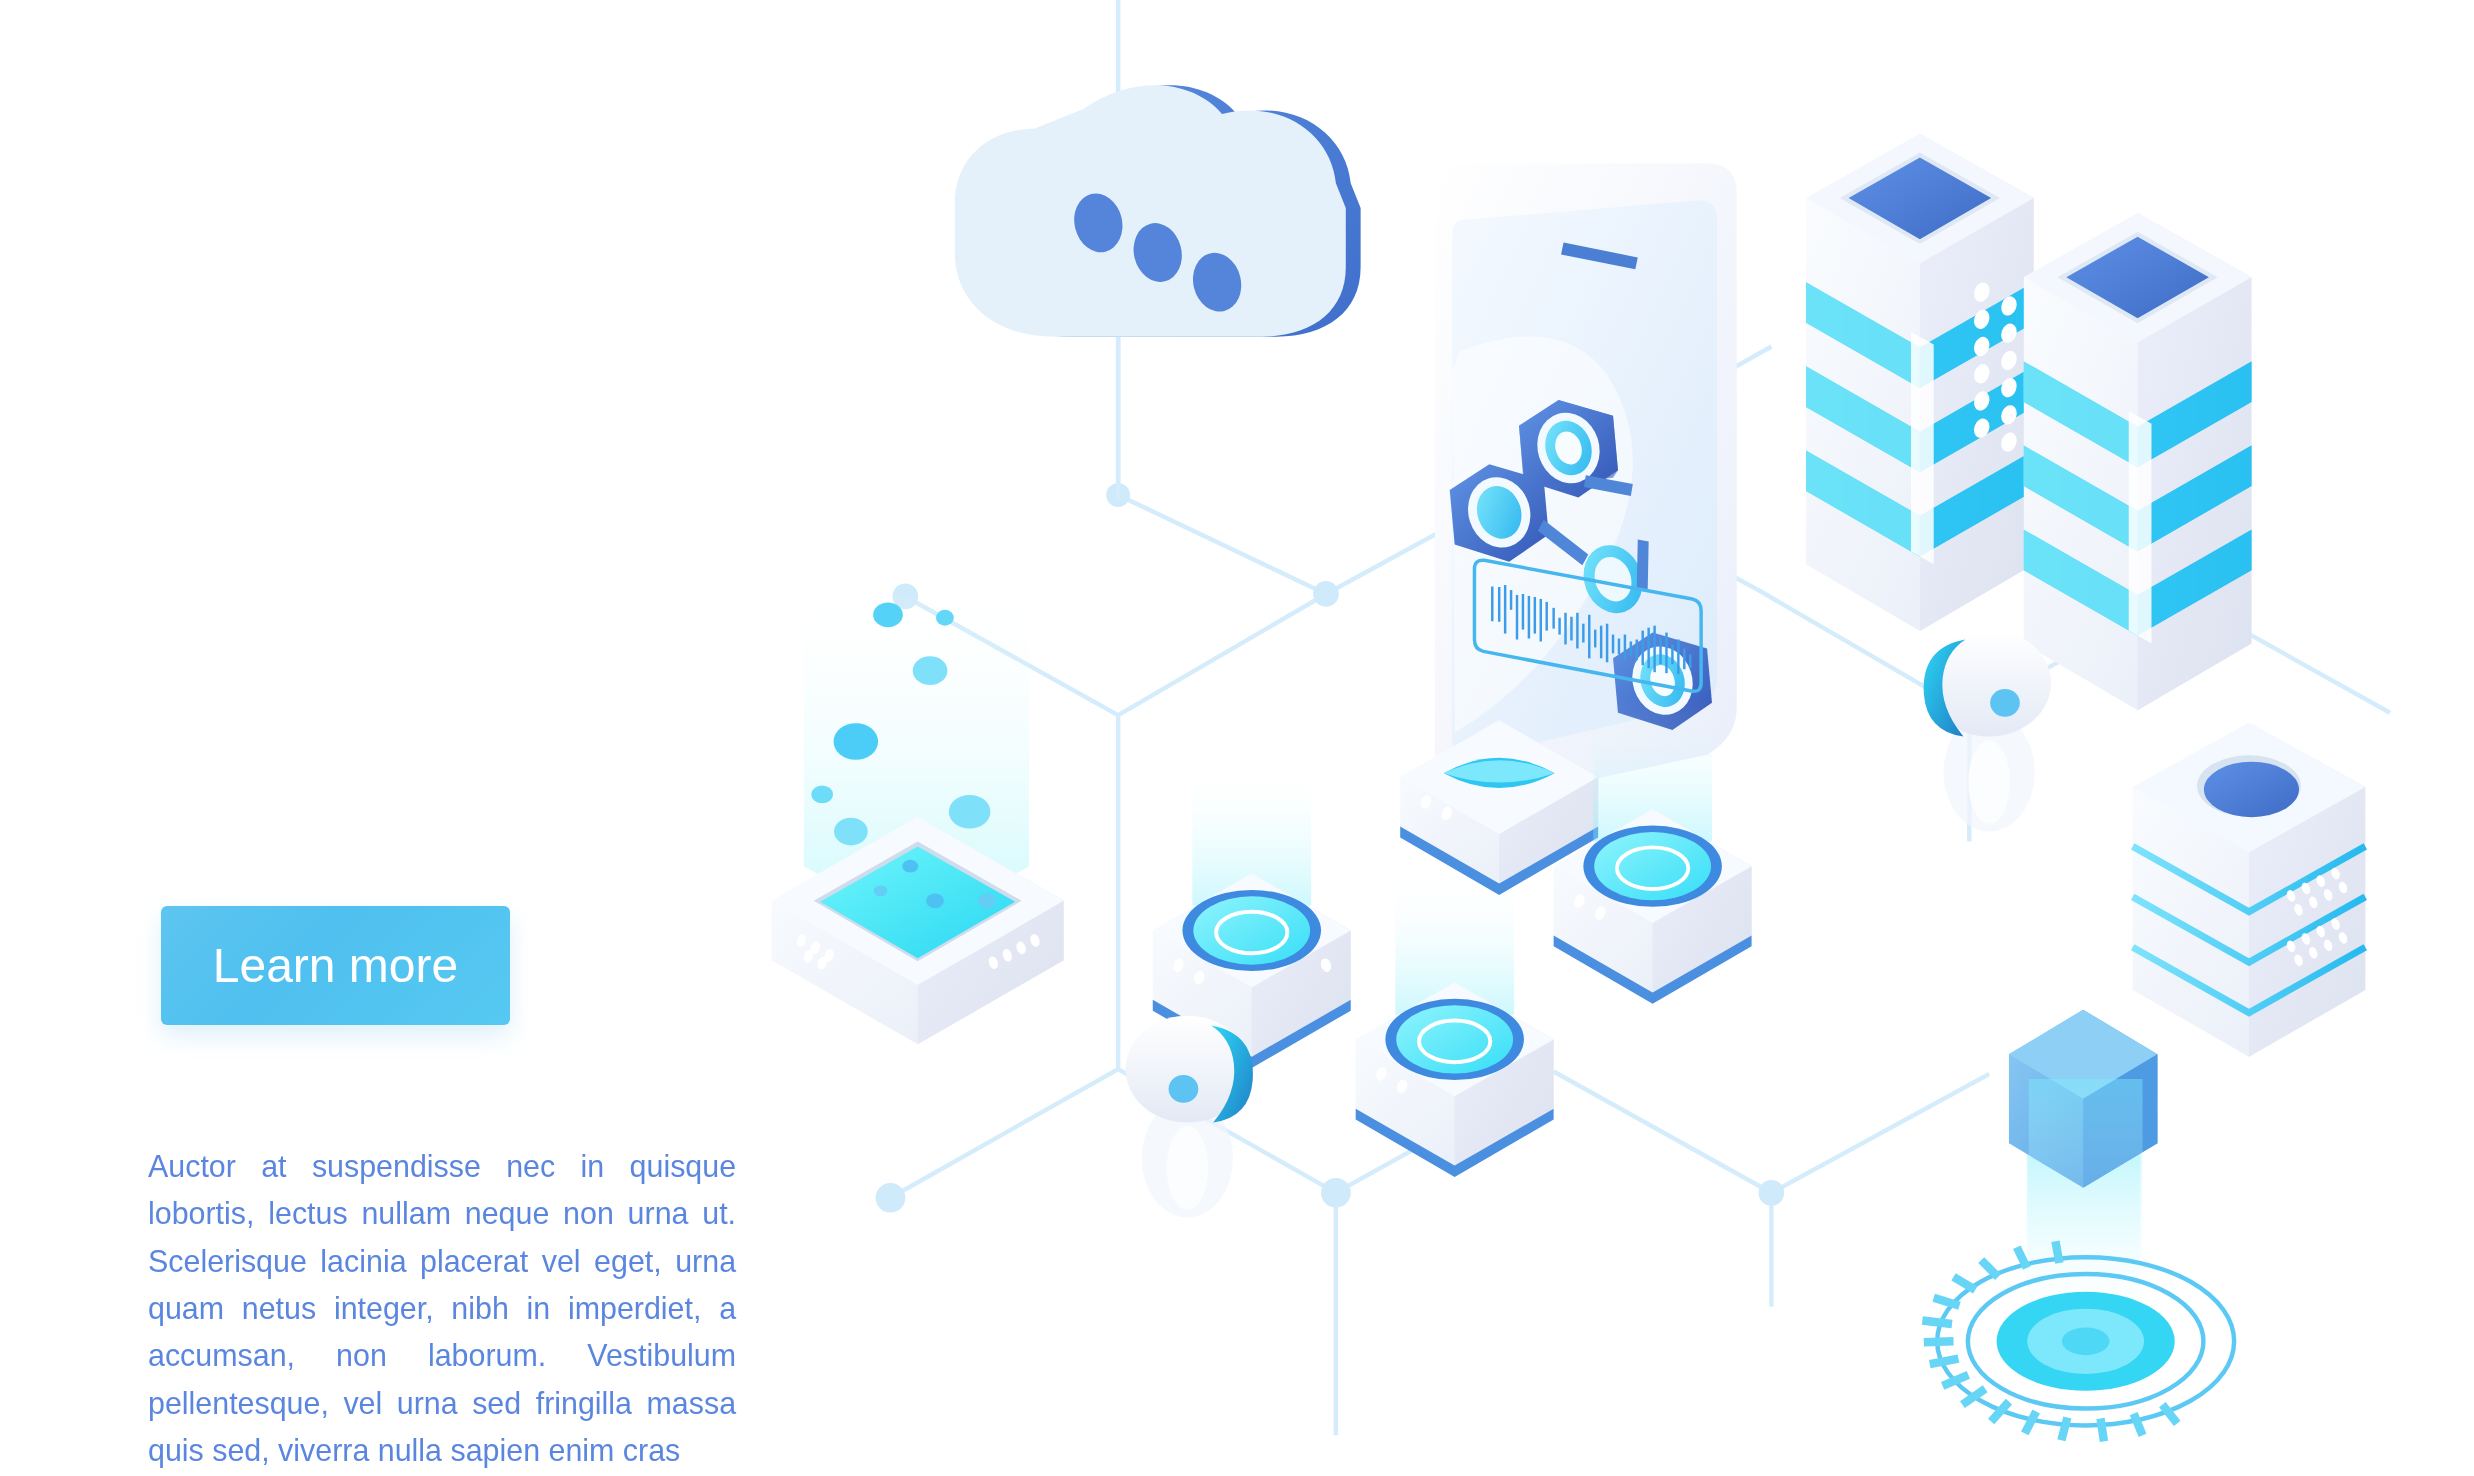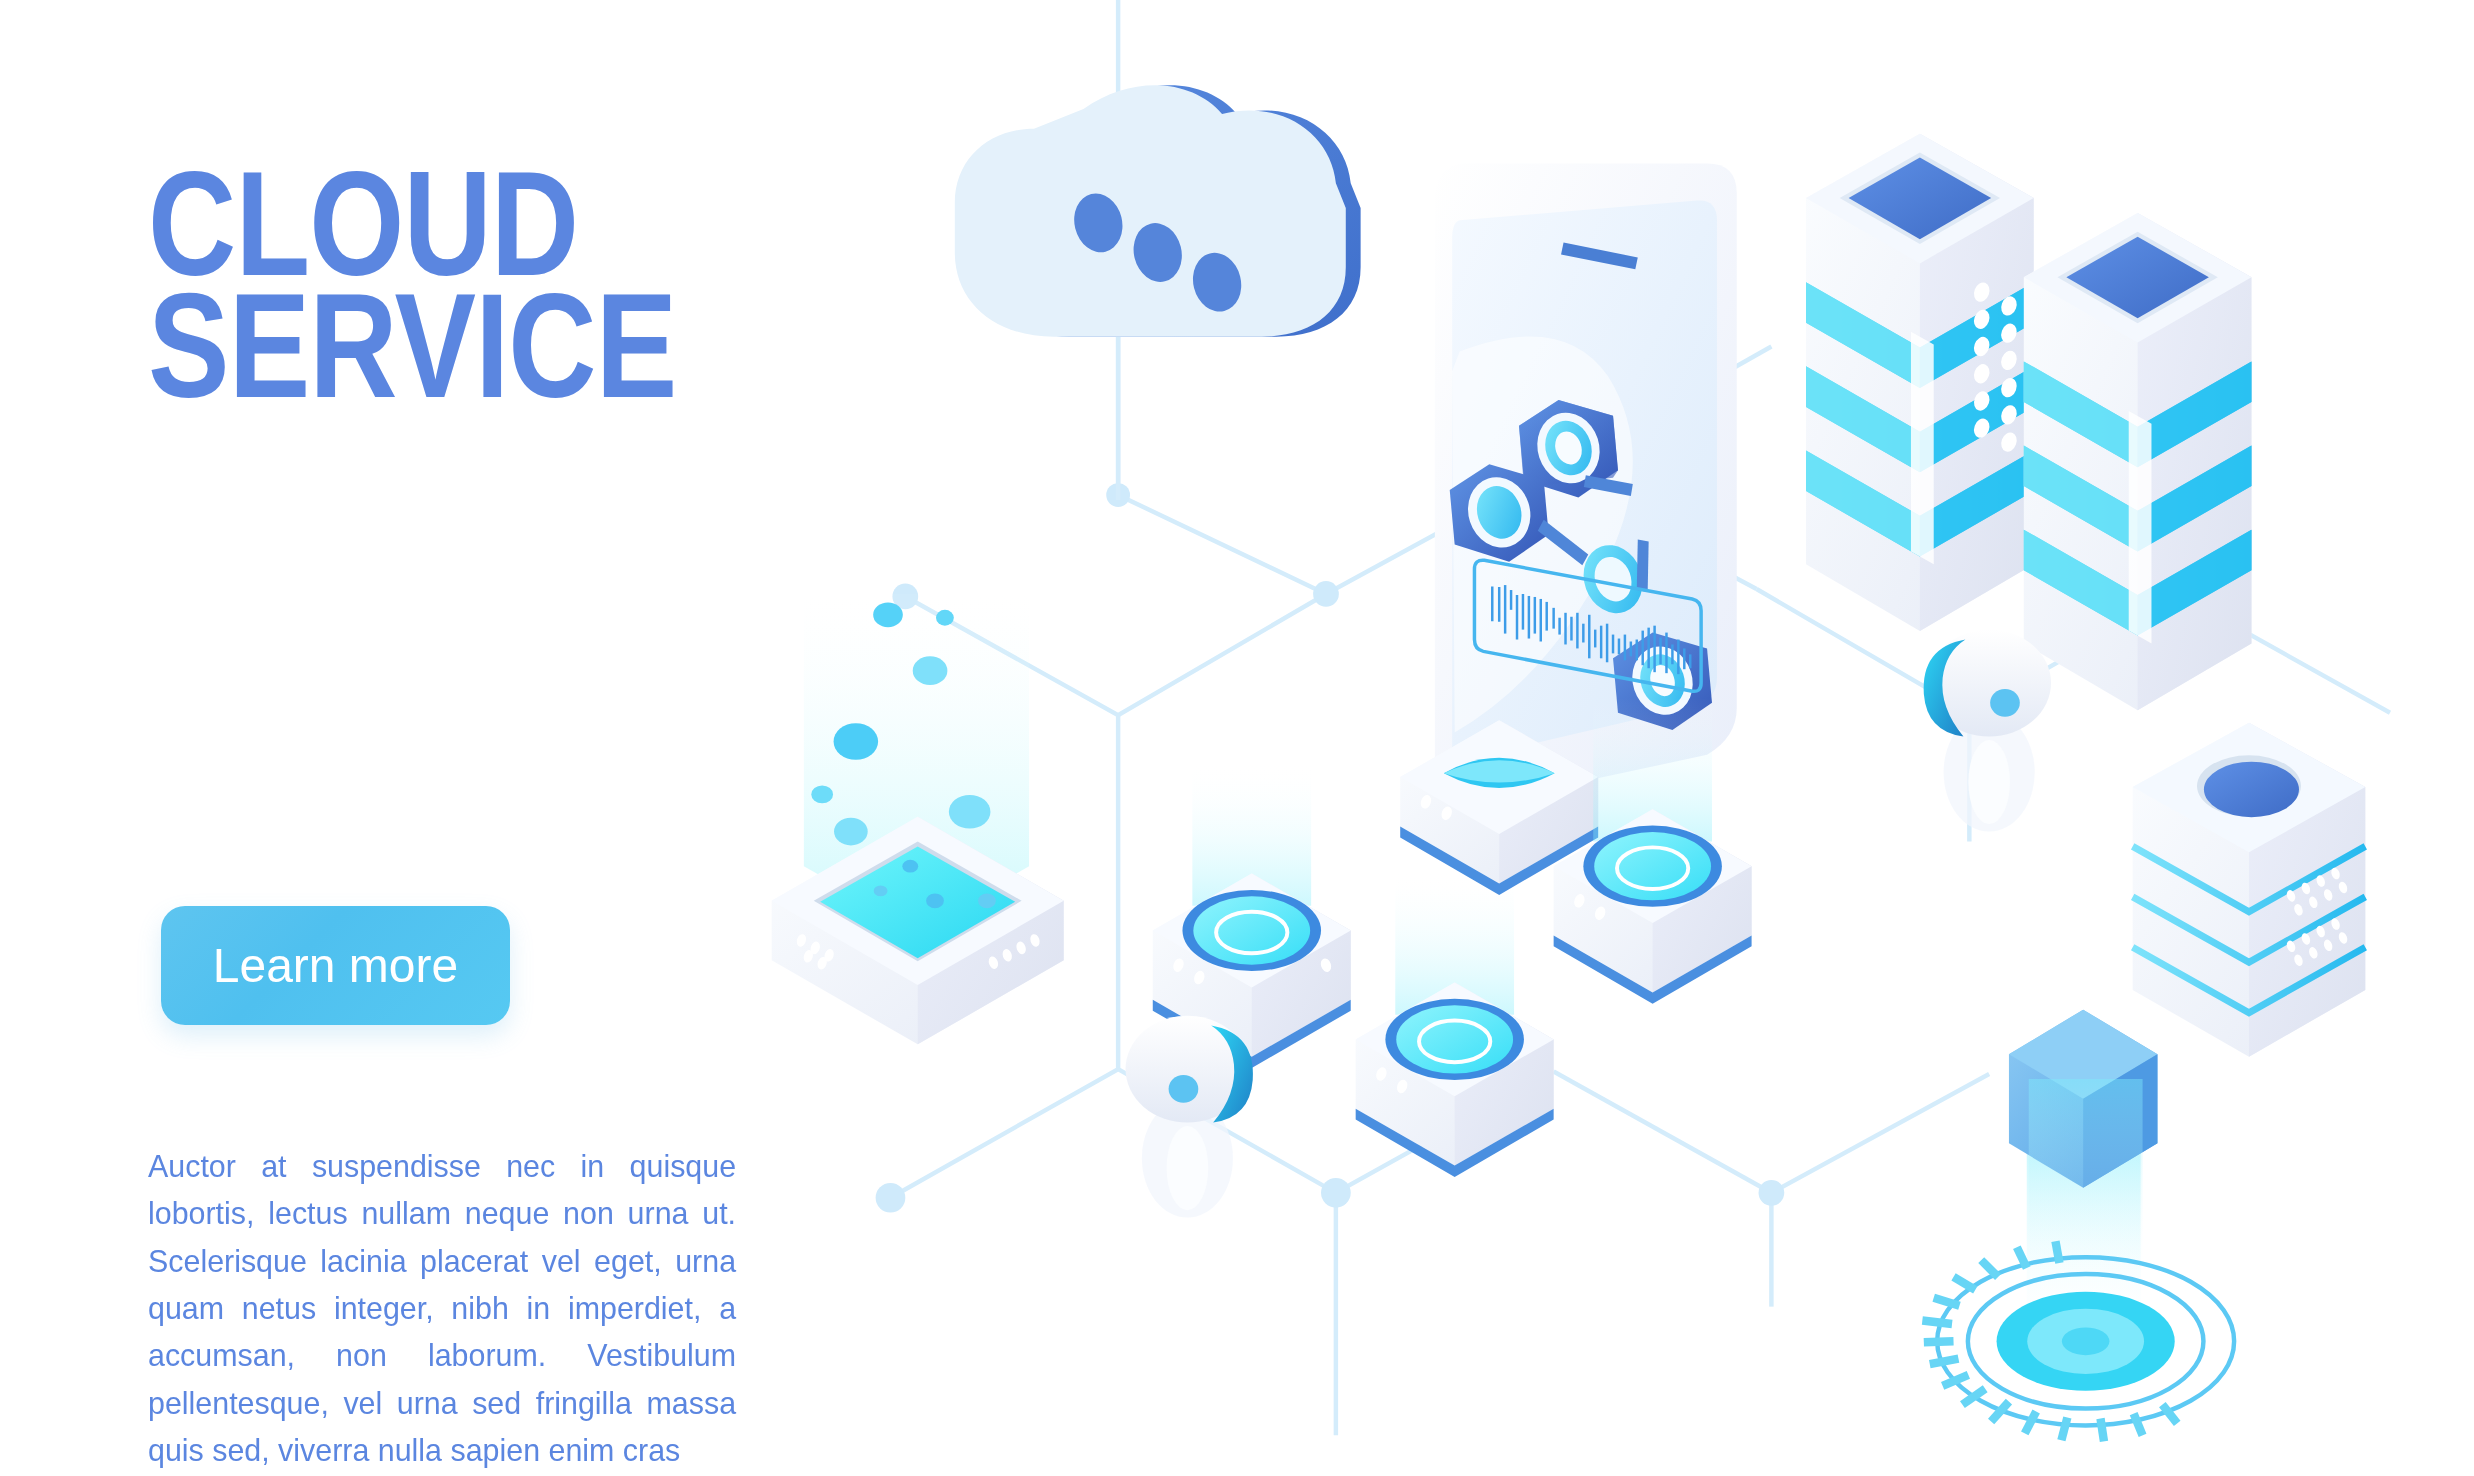--- a/index.html
+++ b/index.html
@@ -20,21 +20,21 @@
     font-size:149px;
     line-height:0.82;
     letter-spacing:-1px;
     transform:scaleX(0.82);
     transform-origin:left top;
     white-space:pre-line;
   }
   .learn-btn{
     position:absolute;left:161px;top:906px;
     width:349px;height:119px;
-    border:none;border-radius:24px;
+    border:none;border-radius:6px;
     background:linear-gradient(135deg,#5ec5f0 0%,#4fc0ef 40%,#56c9f2 100%);
     color:#ffffff;
     font-family:"Liberation Sans Narrow","Liberation Sans",sans-serif;
     font-size:48px;font-weight:400;
     letter-spacing:0px;
     cursor:pointer;
     box-shadow:0 11px 24px rgba(90,180,230,0.20);
     display:flex;align-items:center;justify-content:center;
   }
   .paragraph{
@@ -50,24 +50,20 @@
 
   
   .illus{position:absolute;left:742px;top:0px;width:1747px;height:1477px;}
   .illus svg{display:block;width:100%;height:100%;}
 </style>
 </head>
 <body>
 
 <div class="stage">
 
-  <div class="left-col">
-    <h1 class="title">CLOUD
-SERVICE</h1>
-  </div>
 
   <button class="learn-btn">Learn more</button>
 
   <p class="paragraph">Auctor at suspendisse nec in quisque lobortis, lectus nullam neque non urna ut. Scelerisque lacinia placerat vel eget, urna quam netus integer, nibh in imperdiet, a accumsan, non laborum. Vestibulum pellentesque, vel urna sed fringilla massa quis sed, viverra nulla sapien enim cras</p>
 
   <div class="illus">
   <svg viewBox="0 0 3530 2984" xmlns="http://www.w3.org/2000/svg">
     <defs>
       <linearGradient id="gCloudEdge" x1="0" y1="0" x2="1" y2="1">
         <stop offset="0" stop-color="#5a8ce0"></stop>

